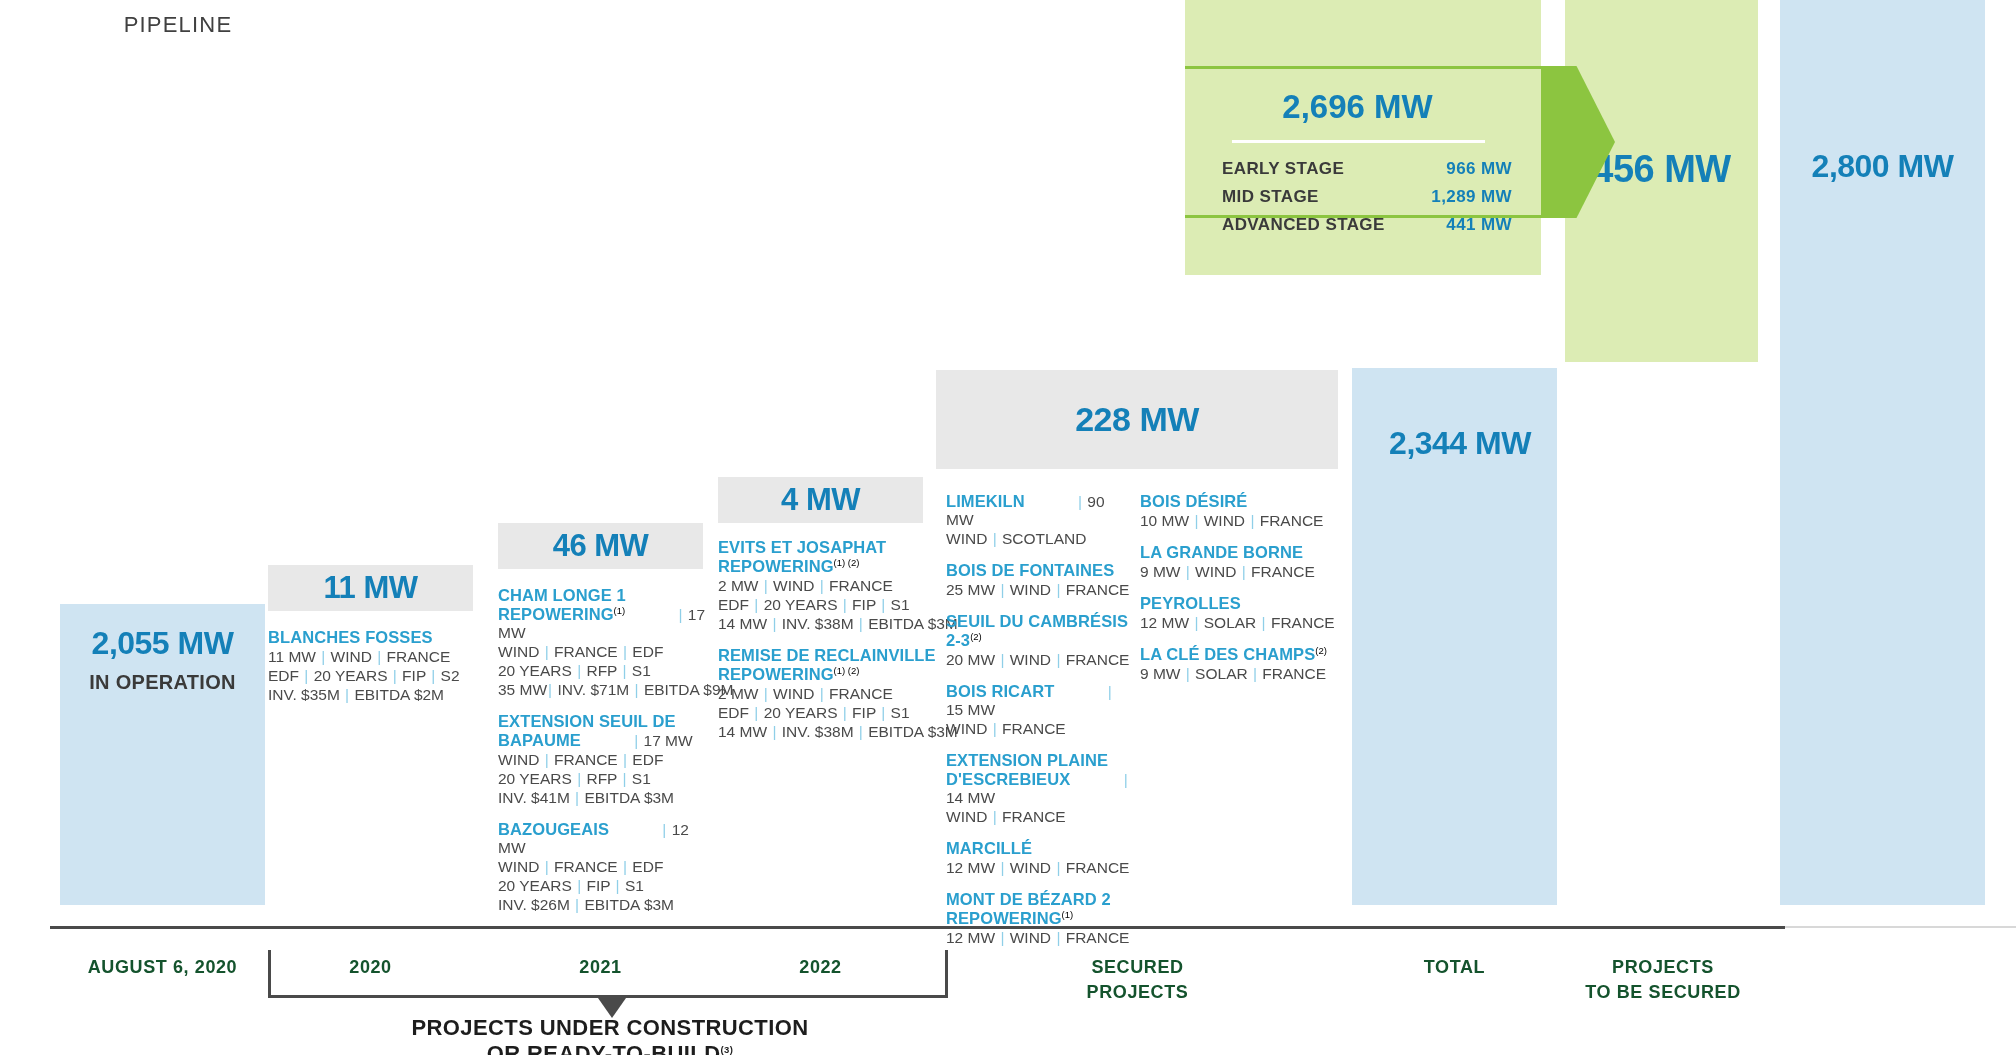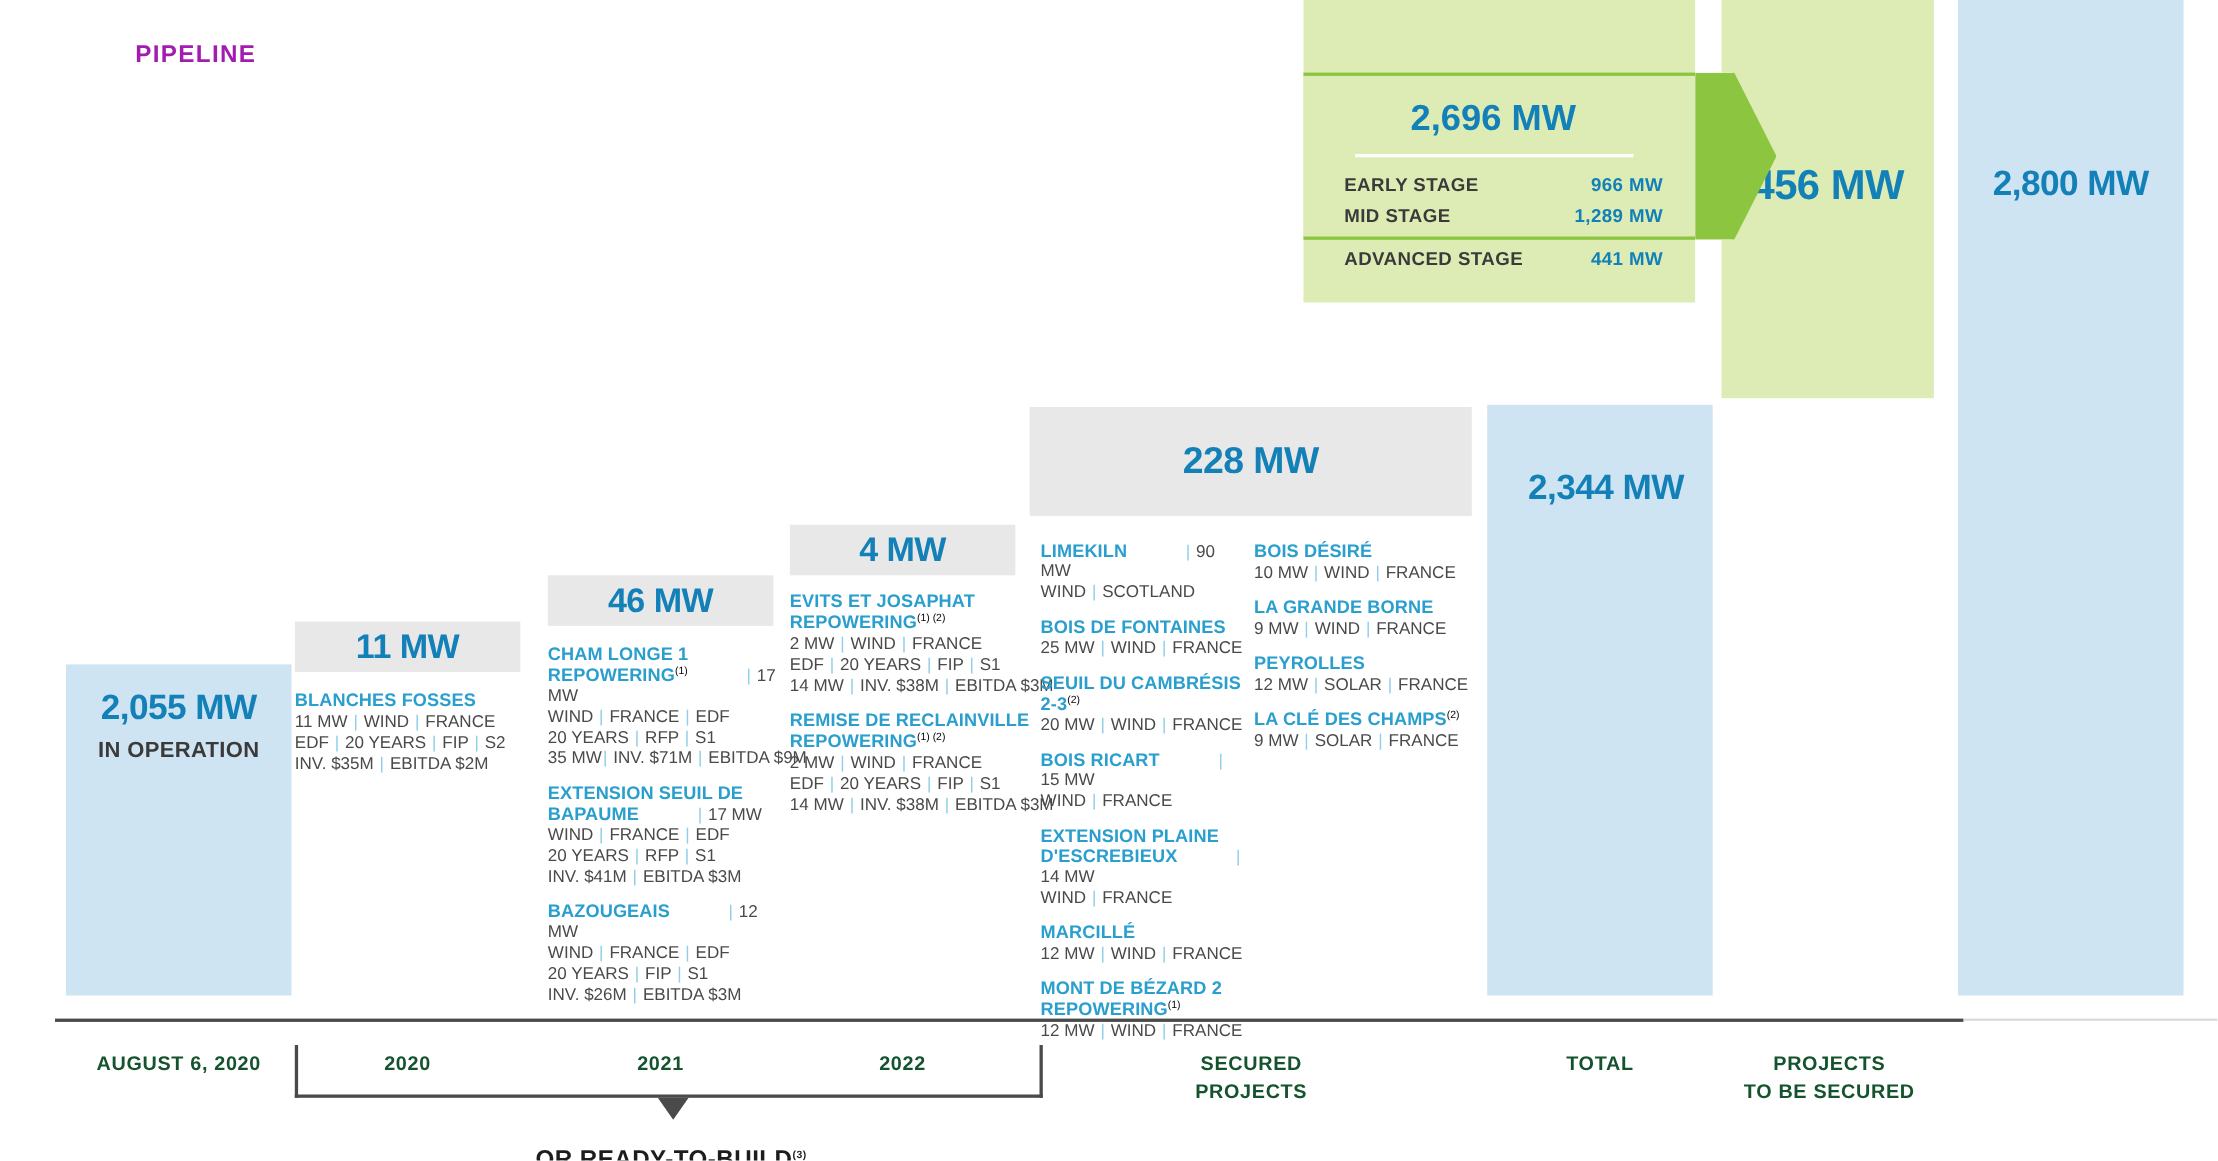--- a/index.html
+++ b/index.html
@@ -34,22 +34,22 @@
   }
   .sep { color: #8fcfe8; padding: 0 1px; }
   sup { font-size: 9.5px; vertical-align: super; line-height: 0; }
 
   
   #pipeline-outer {
     position: absolute; left: 1185px; top: 0px; width: 356px; height: 275px;
     background: #dcecb4;
   }
   #pipeline-title {
-    position: absolute; left: 0; top: 36px; width: 356px; text-align: center;
-    font-size: 22px; font-weight: bold; color: #a21caf; letter-spacing: 1.2px;
+    position: absolute; left: 0; top: 12px; width: 356px; text-align: center;
+    font-size: 22px; font-weight: normal; color: #404040; letter-spacing: 1.2px;
   }
   #pipeline-inner {
     position: absolute; left: 1185px; top: 66px; width: 356px; height: 152px;
     background: #dcecb4; border-top: 3px solid #8cc540; border-bottom: 3px solid #8cc540;
   }
   #pipe-total {
     position: absolute; left: 1185px; top: 88px; width: 345px; text-align: center;
     font-size: 33px; font-weight: bold; color: #1480b8;
   }
   #pipe-rule {
@@ -136,21 +136,21 @@
   <div id="pipe-rule"></div>
 
   <div class="pipe-row" style="top:159px;">
     <span class="lbl">EARLY STAGE</span>
     <span class="val">966 MW</span>
   </div>
   <div class="pipe-row" style="top:187px;">
     <span class="lbl">MID STAGE</span>
     <span class="val">1,289 MW</span>
   </div>
-  <div class="pipe-row" style="top:226px;">
+  <div class="pipe-row" style="top:215px;">
     <span class="lbl">ADVANCED STAGE</span>
     <span class="val">441 MW</span>
   </div>
 
   <div class="projcol" id="col-2020" style="left:268px; top:628px; width:200px;">
       <div class="proj">
         <div><span class="pname">BLANCHES FOSSES</span></div>
         <div class="pline">11 MW  <span class="sep">|</span> WIND <span class="sep">|</span> FRANCE</div>
         <div class="pline">EDF <span class="sep">|</span> 20 YEARS <span class="sep">|</span> FIP <span class="sep">|</span> S2</div>
         <div class="pline">INV. $35M <span class="sep">|</span> EBITDA $2M</div>
@@ -260,17 +260,17 @@
 
   <div class="axis-lab" style="left:1548px; top:955px; width:230px;">
     <span>PROJECTS</span><br>
     <span>TO BE SECURED</span>
   </div>
 
 
   <div id="bracket"></div>
   <div id="tri"></div>
   <div id="puc-label">
-    <br>
+    <span>PROJECTS UNDER CONSTRUCTION</span><br>
     <span>OR READY-TO-BUILD</span><sup>(3)</sup>
   </div>
 
 </div>
 
 </body></html>

